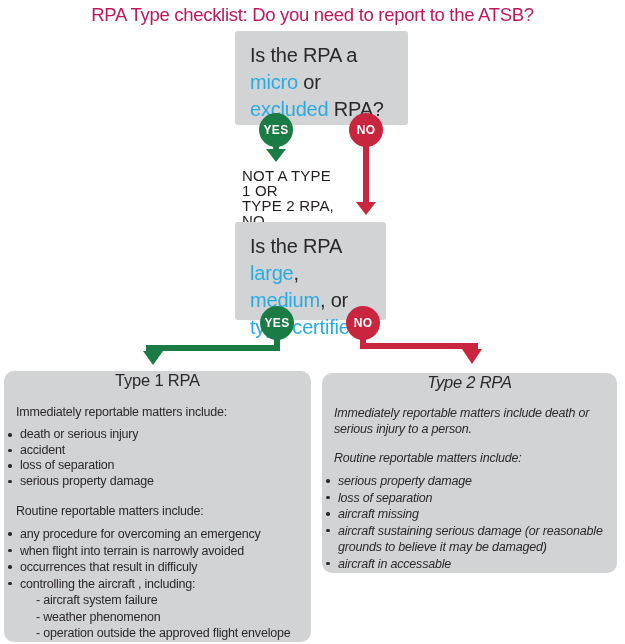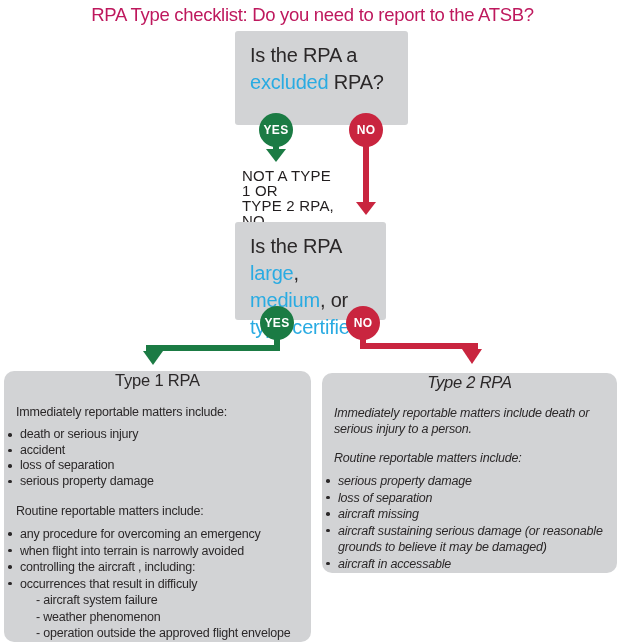--- a/index.html
+++ b/index.html
@@ -52,20 +52,21 @@
 </head>
 <body>
 
 <div class="stage">
 
   <div class="title">RPA Type checklist: Do you need to report to the ATSB?</div>
 
   <div class="decision-box" style="left:235px; top:31px; width:173px; height:94px;">
     <div class="q">
       <div><span>Is the RPA a</span></div>
+      <div><span class="blue">micro</span><span> or</span></div>
       <div><span class="blue">excluded</span><span> RPA?</span></div>
     </div>
   </div>
   <div class="badge green" style="left:259px; top:113px;">YES</div>
   <div class="badge red" style="left:349px; top:113px;">NO</div>
 
   <div class="seg green" style="left:273px; top:145px; width:6px; height:5px;"></div>
   <div class="arrowhead green" style="left:266px; top:149px;"></div>
 
   <div class="note">
@@ -101,22 +102,22 @@
     <ul class="dots tight">
       <li>death or serious injury</li>
       <li>accident</li>
       <li>loss of separation</li>
       <li>serious property damage</li>
     </ul>
     <p class="section">Routine reportable matters include:</p>
     <ul class="dots loose">
       <li>any procedure for overcoming an emergency</li>
       <li>when flight into terrain is narrowly avoided</li>
+      <li>occurrences that result in difficuly</li>
       <li>controlling the aircraft , including:</li>
-      <li>occurrences that result in difficuly</li>
     </ul>
     <ul class="subs loose">
       <li>- aircraft system failure</li>
       <li>- weather phenomenon</li>
       <li>- operation outside the approved flight envelope</li>
     </ul>
   </div>
 
   <div class="result-box" id="type2-box" style="left:322px; top:373px; width:295px; height:200px;font-style:italic;">
     <div class="hdr">Type 2 RPA</div>

